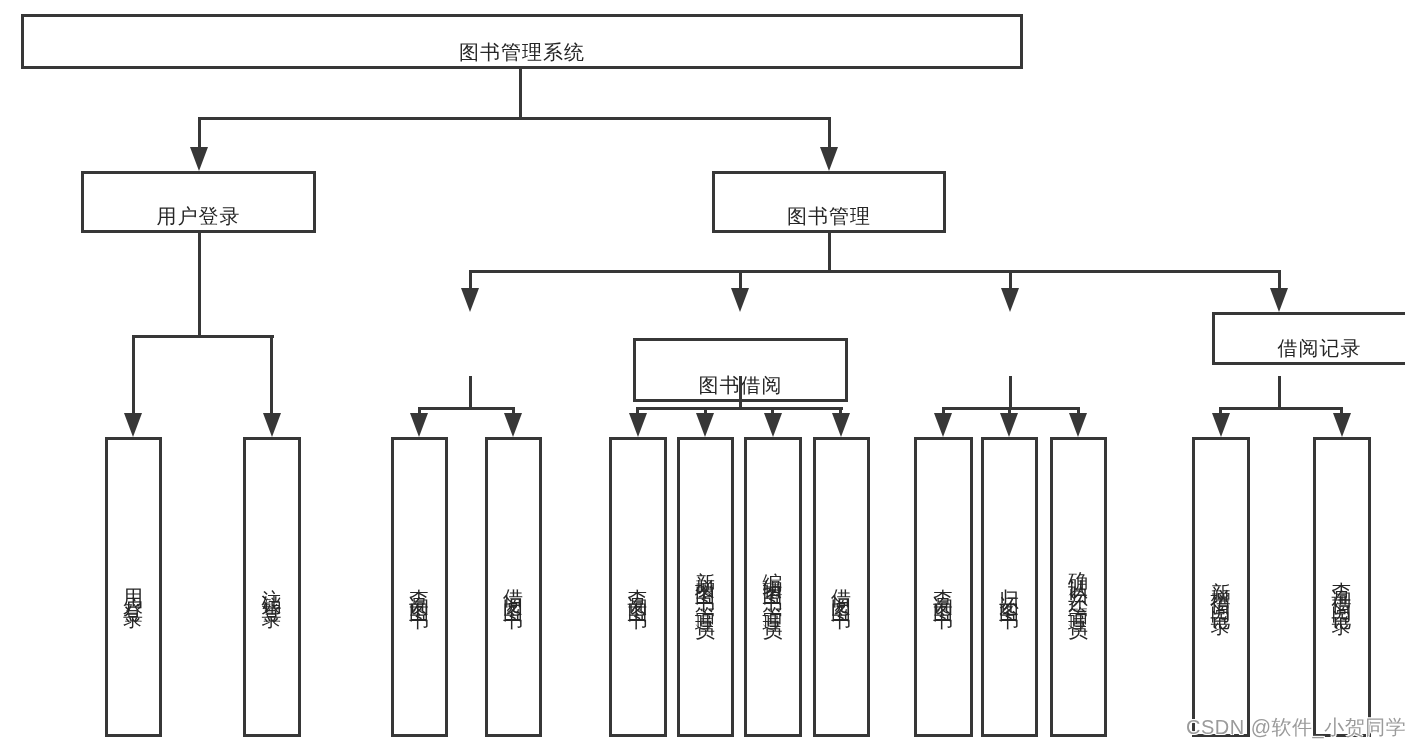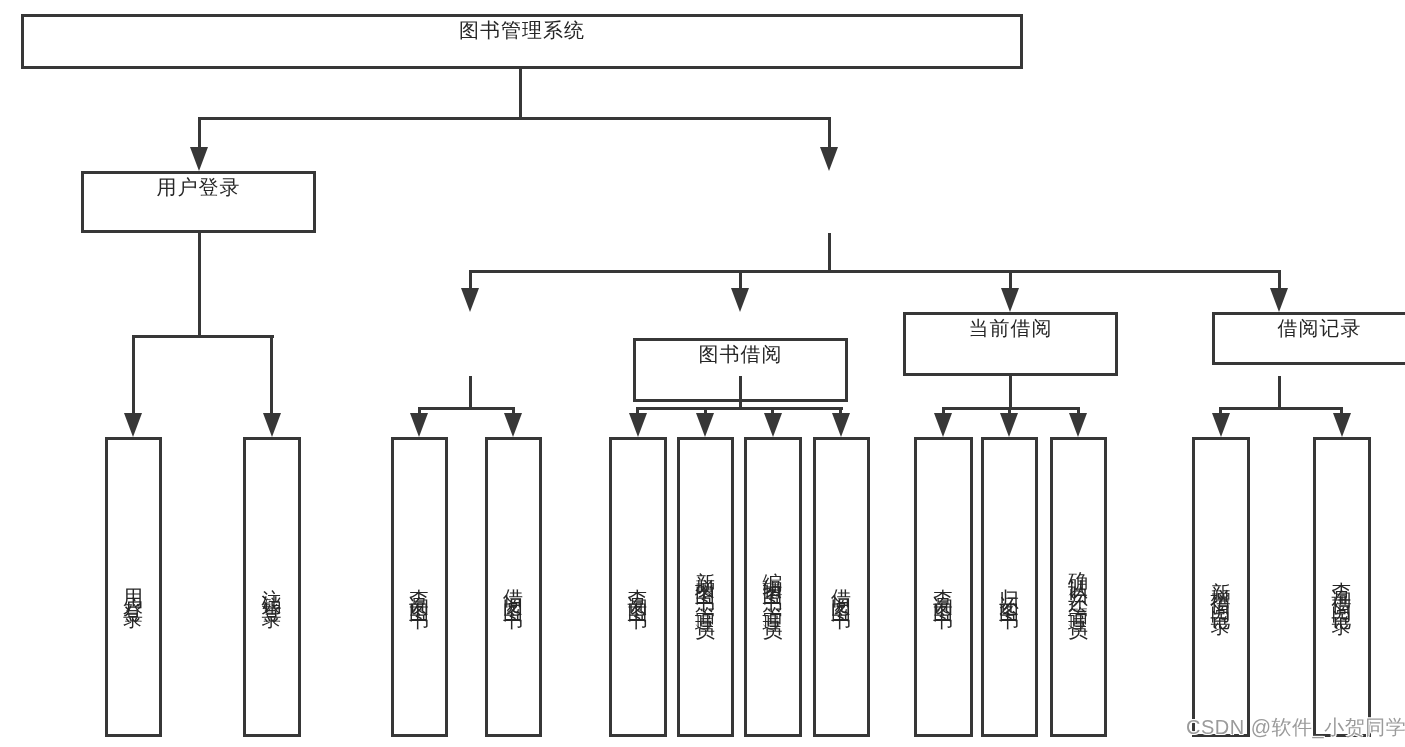--- a/index.html
+++ b/index.html
@@ -3,21 +3,21 @@
 <meta charset="utf-8">
 <style>
   html, body { margin:0; padding:0; background:#ffffff; }
   .canvas {
     position:relative; width:1405px; height:747px; background:#ffffff;
     font-family:"Liberation Sans","DejaVu Sans",sans-serif; overflow:hidden;
   }
   .hbox {
     position:absolute; box-sizing:border-box;
     border:3px solid #373737; background:#ffffff;
-    display:flex; align-items:flex-start; justify-content:center;
+    display:flex; align-items:flex-end; justify-content:center;
     font-size:20px; color:#262626; letter-spacing:1px;
   }
   .leaf {
     position:absolute; top:437px; height:300px; box-sizing:border-box;
     border:3px solid #373737; background:#ffffff;
     display:flex; align-items:center; justify-content:center;
   }
   .leaf span {
     writing-mode:vertical-rl; text-orientation:mixed;
     font-size:20px; letter-spacing:7px; line-height:1; color:#262626;
@@ -40,26 +40,26 @@
 
 <div class="canvas">
 
   <div class="hbox" style="left:21px; top:14px; width:1002px; height:55px;">
     <span>图书管理系统</span>
   </div>
 
   <div class="hbox" style="left:81px; top:171px; width:235px; height:62px;">
     <span>用户登录</span>
   </div>
+  <div class="hbox" style="left:712px; top:171px; width:234px; height:62px;">
+    <span>图书管理</span>
+  </div>
 
   <div class="hbox" style="left:633px; top:312px; width:215px; height:64px;margin-top:26px;">
     <span>图书借阅</span>
-  </div>
-  <div class="hbox" style="left:903px; top:312px; width:215px; height:64px;">
-    <span>当前借阅</span>
   </div>
   <div class="hbox" style="left:1212px; top:312px; width:215px; height:53px;">
     <span>借阅记录</span>
   </div>
 
   <div class="leaf" style="left:105px; width:57px;">
     <span>用户登录</span>
   </div>
   <div class="leaf" style="left:243px; width:58px;">
     <span>注销登录</span>

